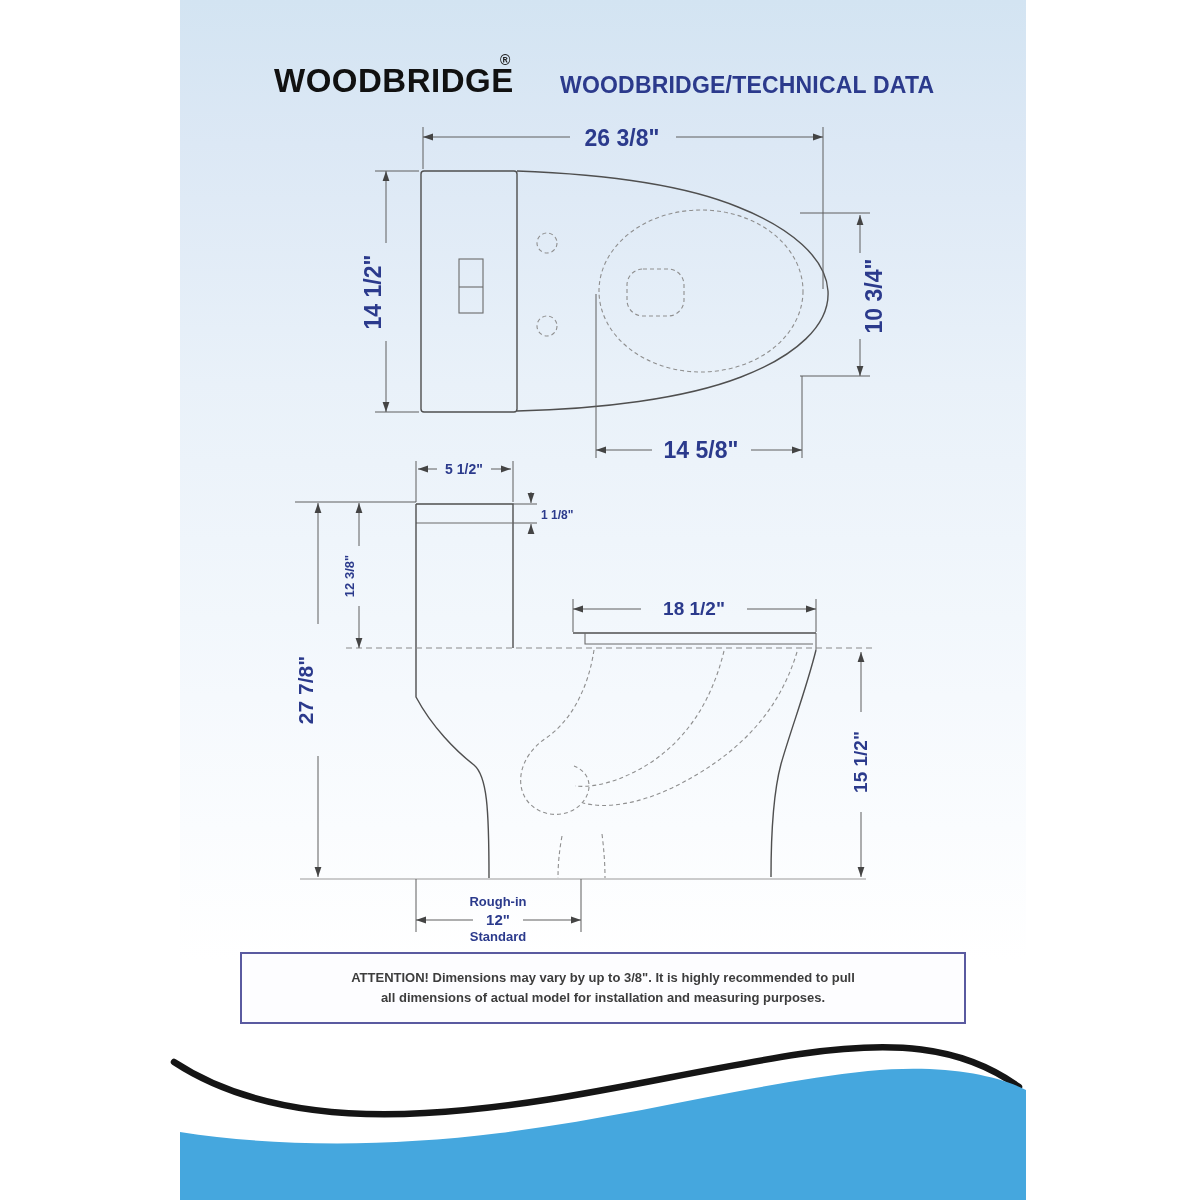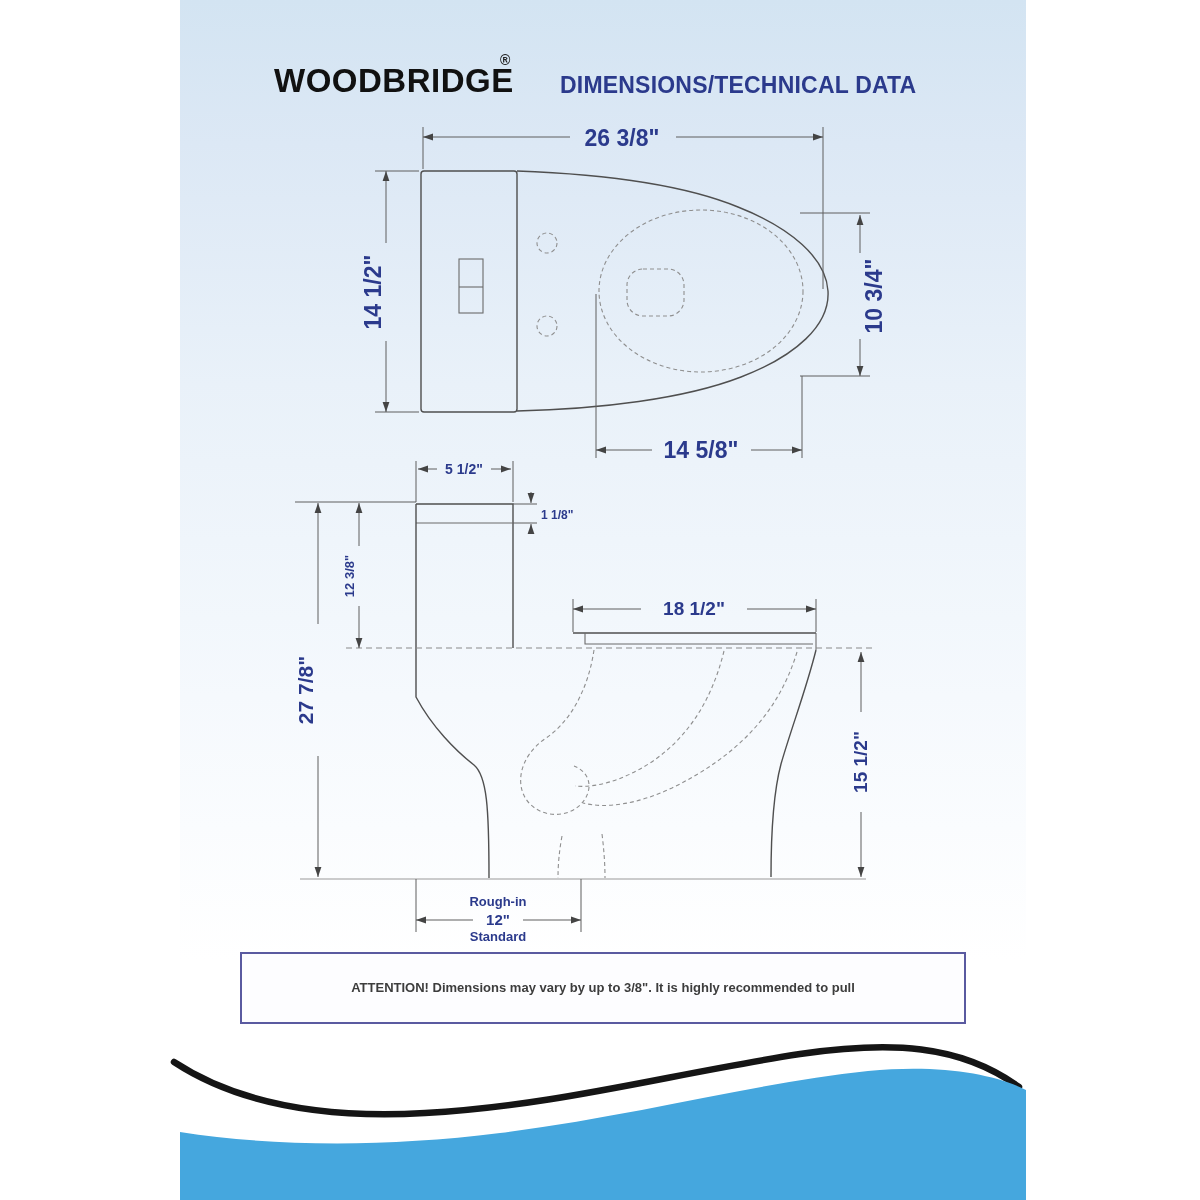--- a/index.html
+++ b/index.html
@@ -25,21 +25,21 @@
   text.dlabel{fill:var(--label-navy,#2b3a8c);font-weight:bold;font-family:"Liberation Sans",sans-serif;}
 </style>
 </head>
 <body>
 
 <div class="stage">
   <div class="sheet"></div>
 
   <div class="brand">WOODBRIDGE</div>
   <div class="reg">®</div>
-  <div class="title">DIMENSIONS/TECHNICAL DATA</div>
+  <div class="title">WOODBRIDGE/TECHNICAL DATA</div>
 
   <svg width="1200" height="1200" viewBox="0 0 1200 1200">
     <defs>
       <marker id="arw" markerWidth="11" markerHeight="9" refX="10" refY="4" orient="auto-start-reverse" markerUnits="userSpaceOnUse">
         <path d="M10,4 L0,0.6 L0,7.4 Z" fill="#444"></path>
       </marker>
     </defs>
 
     <g>
 
@@ -169,14 +169,15 @@
         <text x="498" y="941" text-anchor="middle" font-size="13" class="dlabel">Standard</text>
       </g>
     </g>
 
     <path d="M 174,1062 C 235,1102 320,1119 425,1113 C 555,1106 670,1074 800,1054 C 890,1041 960,1044 1019,1087" fill="none" stroke="var(--swoosh-black,#151515)" stroke-width="6.5" stroke-linecap="round"></path>
     <path d="M 180,1132 C 270,1146 380,1148 500,1133 C 640,1115 760,1082 868,1071 C 940,1064 995,1074 1026,1090 L 1026,1200 L 180,1200 Z" fill="var(--accent-blue,#45a7de)"></path>
   </svg>
 
   <div class="attention">
     <span>ATTENTION! Dimensions may vary by up to 3/8". It is highly recommended to pull</span>
+    <span>all dimensions of actual model for installation and measuring purposes.</span>
   </div>
 </div>
 
 </body></html>

